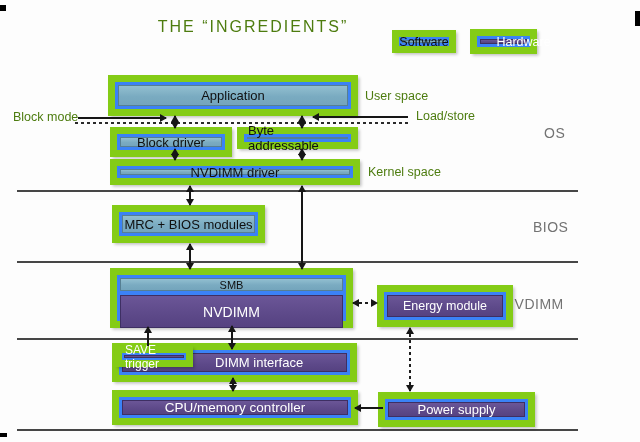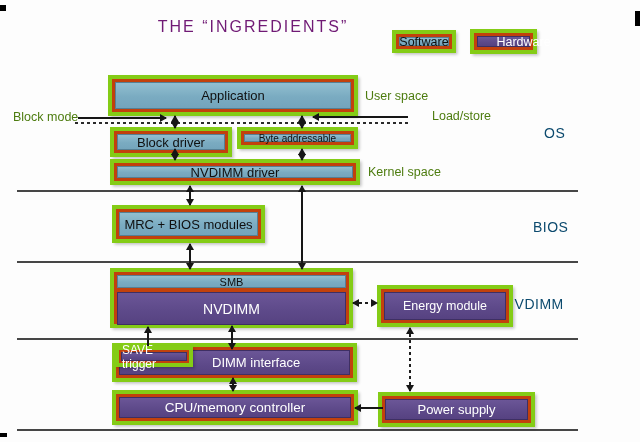--- a/index.html
+++ b/index.html
@@ -1,23 +1,23 @@
 <!DOCTYPE html>
 <html><head>
 <meta charset="utf-8">
 <style>
   html,body{margin:0;padding:0;background:#fff;}
   #canvas{position:relative;width:640px;height:442px;background:#fdfdfd;overflow:hidden;
           font-family:"Liberation Sans",sans-serif;-webkit-font-smoothing:antialiased;}
   .txt{position:absolute;white-space:nowrap;color:#1c1c1c;}
-  #title{font-size:16px;letter-spacing:2px;color:#701a75;transform:translateX(-50%);}
-  .seclabel{font-size:14px;color:#0c4a6e;letter-spacing:0.5px;}
+  #title{font-size:16px;letter-spacing:2px;color:#4d7c0f;transform:translateX(-50%);}
+  .seclabel{font-size:14px;color:#737373;letter-spacing:0.5px;}
   .ann{font-size:12.5px;color:#4d7c0f;}
   
-  .node{position:absolute;background:#c2410c;border:4px solid #84cc16;box-sizing:border-box;
+  .node{position:absolute;background:#3b82f6;border:7px solid #84cc16;box-sizing:border-box;
         box-shadow:1.5px 1.5px 3px rgba(0,0,0,0.25);padding:3px;}
   .fill{width:100%;height:100%;display:flex;align-items:center;justify-content:center;
         box-sizing:border-box;font-size:13px;}
   .teal{background:linear-gradient(180deg,#92bfd0 0%,#7aabc1 55%,#74a5bc 100%);
         border:1px solid #567f93;color:#101010;}
   .purple{background:linear-gradient(180deg,#6b5697 0%,#5d4989 60%,#564281 100%);
         border:1px solid #3e2f63;color:#ffffff;}
   
   .divider{position:absolute;left:17px;width:561px;height:2px;background:#464646;}
   
@@ -55,32 +55,32 @@
   <div class="divider" style="top:338px;"></div>
   <div class="divider" style="top:429px;"></div>
 
   <div class="txt seclabel" style="left:544px;top:125px;">OS</div>
   <div class="txt seclabel" style="left:533px;top:219px;">BIOS</div>
   <div class="txt seclabel" style="left:504px;top:296px;">NVDIMM</div>
 
   <div class="txt ann" style="left:365px;top:89px;">User space</div>
   <div class="txt ann" style="left:368px;top:165px;">Kernel space</div>
   <div class="txt ann" style="left:13px;top:110px;">Block mode</div>
-  <div class="txt ann" style="left:432px;top:109px;text-align:right;">Load/store</div>
+  <div class="txt ann" style="left:416px;top:109px;text-align:right;">Load/store</div>
 
   <div class="hdashline" style="left:75px;top:122px;width:333px;"></div>
 
   <div class="node" style="left:108px;top:75px;width:250px;height:41px;">
     <div class="fill teal">Application</div>
   </div>
   <div class="node" style="left:110px;top:127px;width:122px;height:30px;">
     <div class="fill teal">Block driver</div>
   </div>
   <div class="node" style="left:237px;top:127px;width:121px;height:22px;">
-    <div class="fill teal" style="font-size:10px;">Byte addressable</div>
+    <div class="fill teal" style="font-size:13px;">Byte addressable</div>
   </div>
   <div class="node" style="left:110px;top:159px;width:250px;height:26px;">
     <div class="fill teal">NVDIMM driver</div>
   </div>
 
   <div class="node" style="left:112px;top:205px;width:153px;height:38px;">
     <div class="fill teal">MRC + BIOS modules</div>
   </div>
 
   <div class="node" style="left:110px;top:268px;width:243px;height:60px;">

